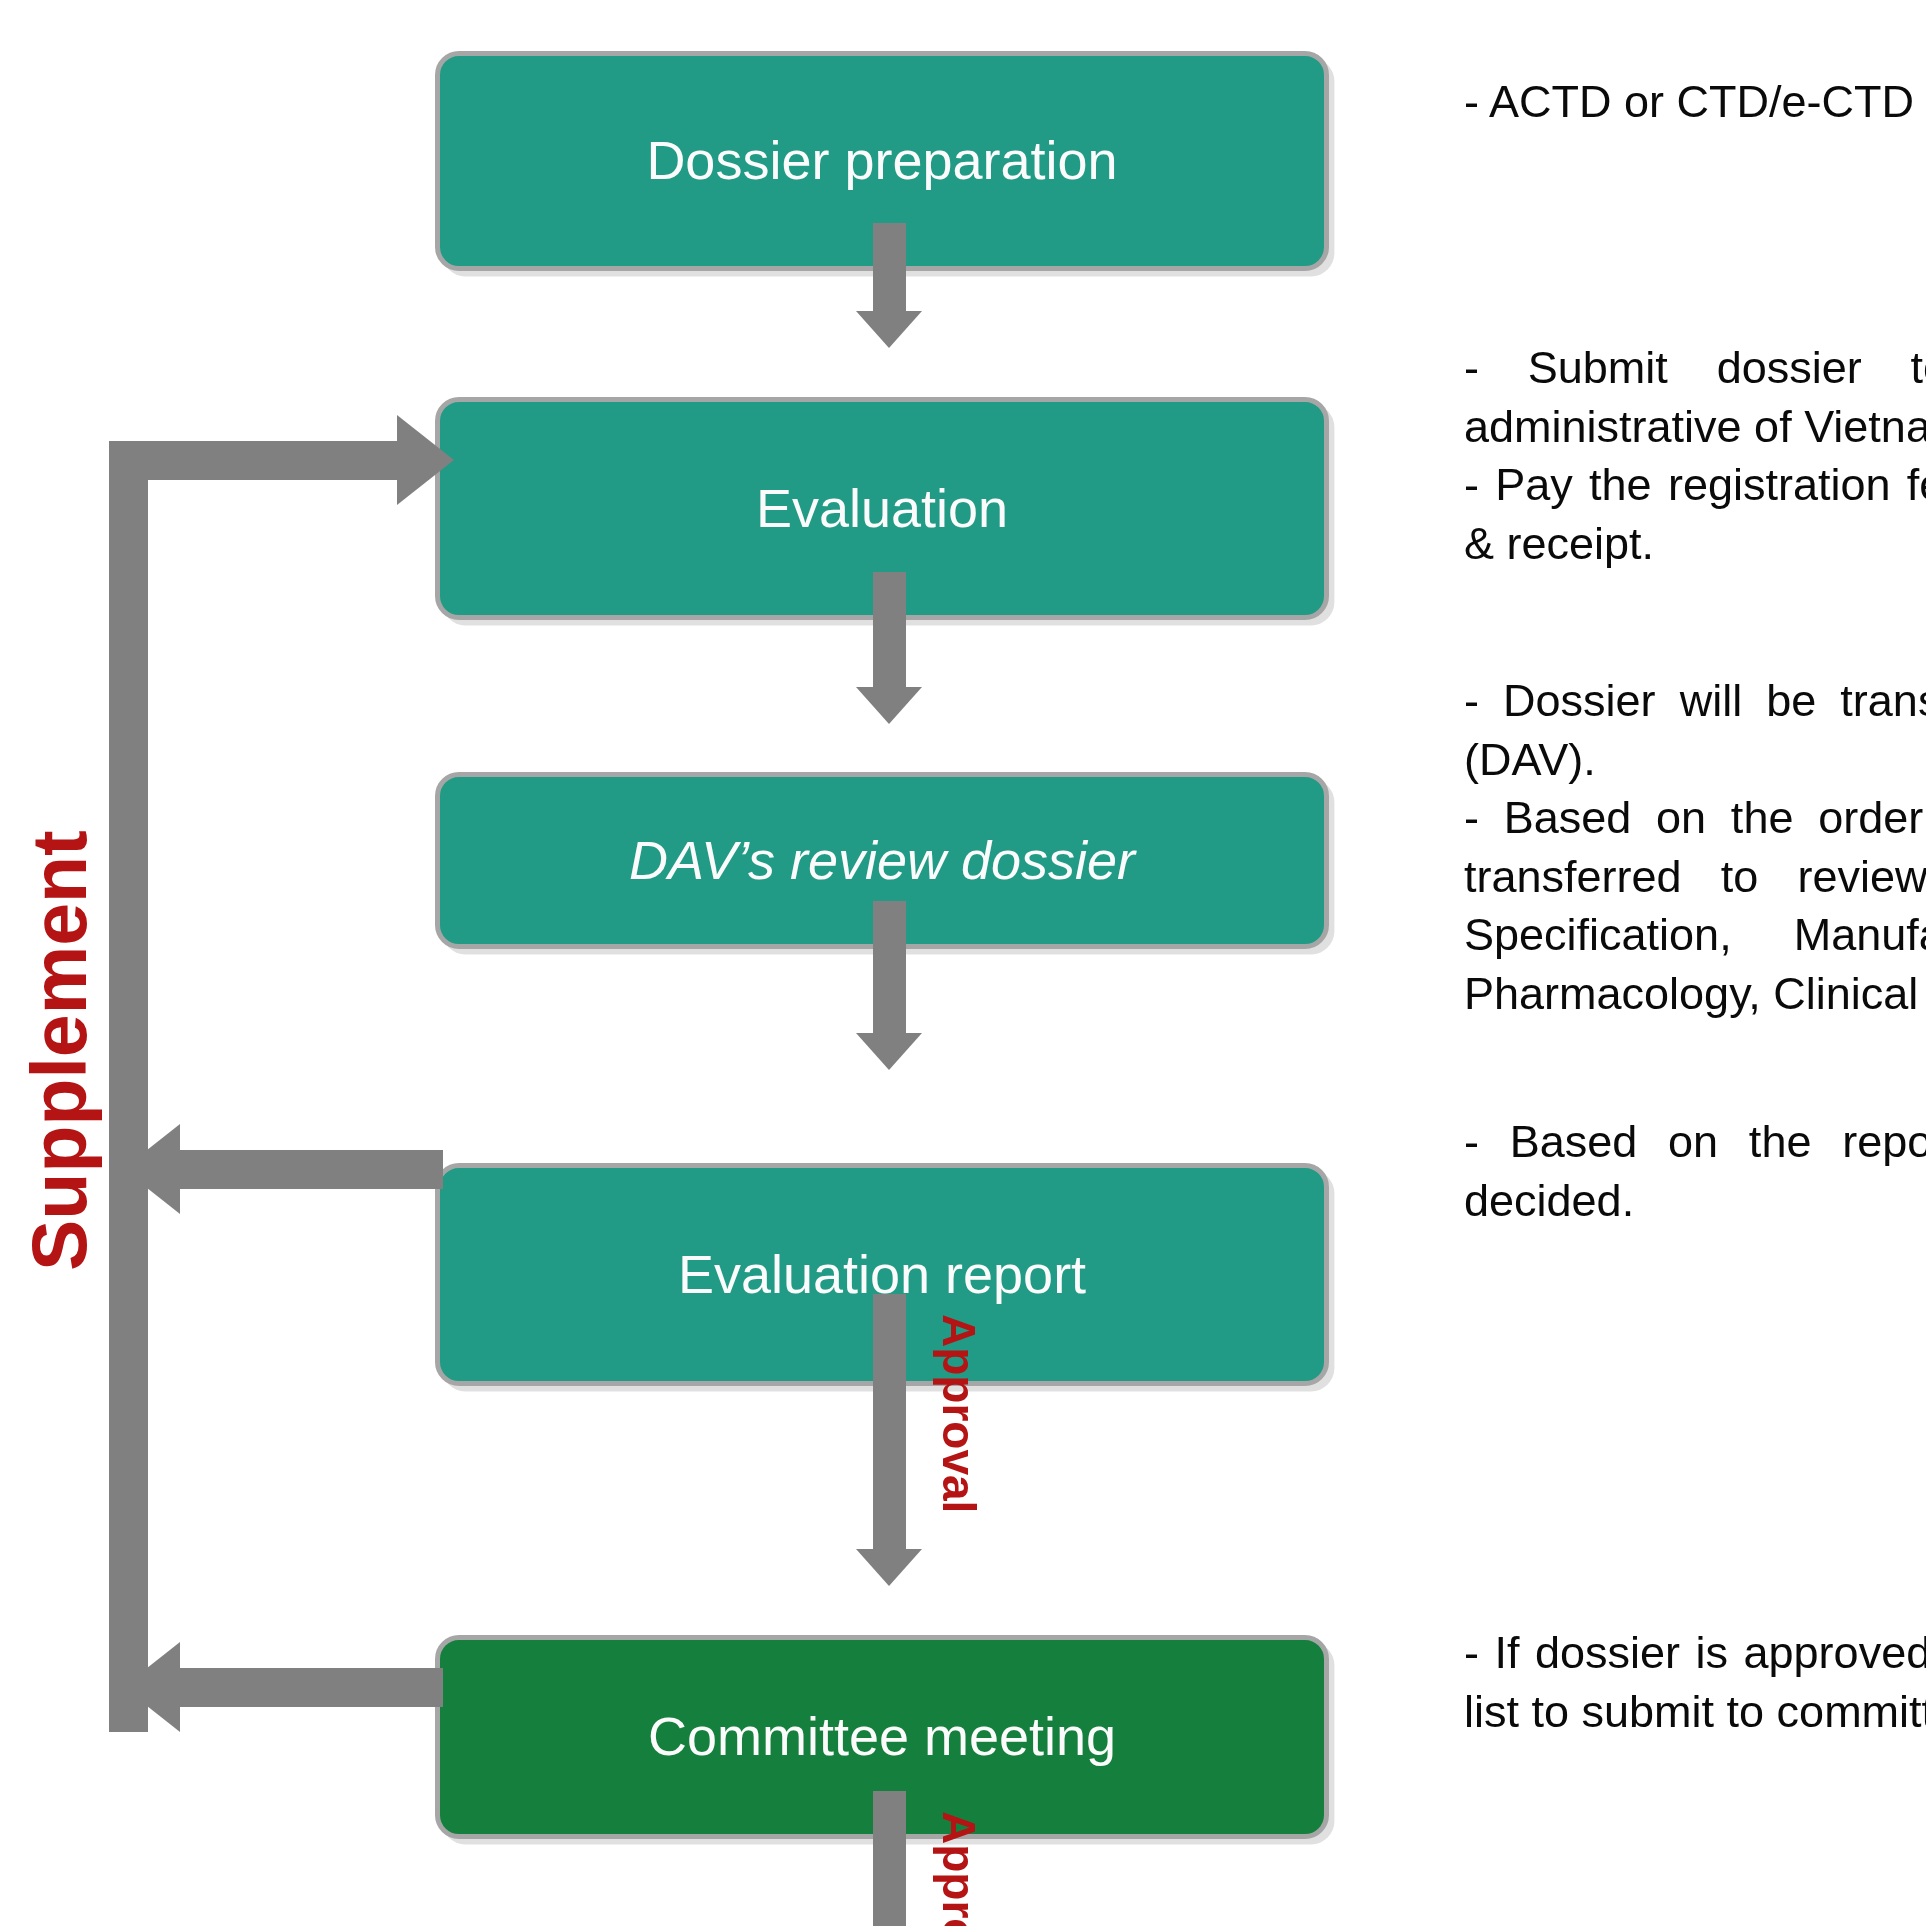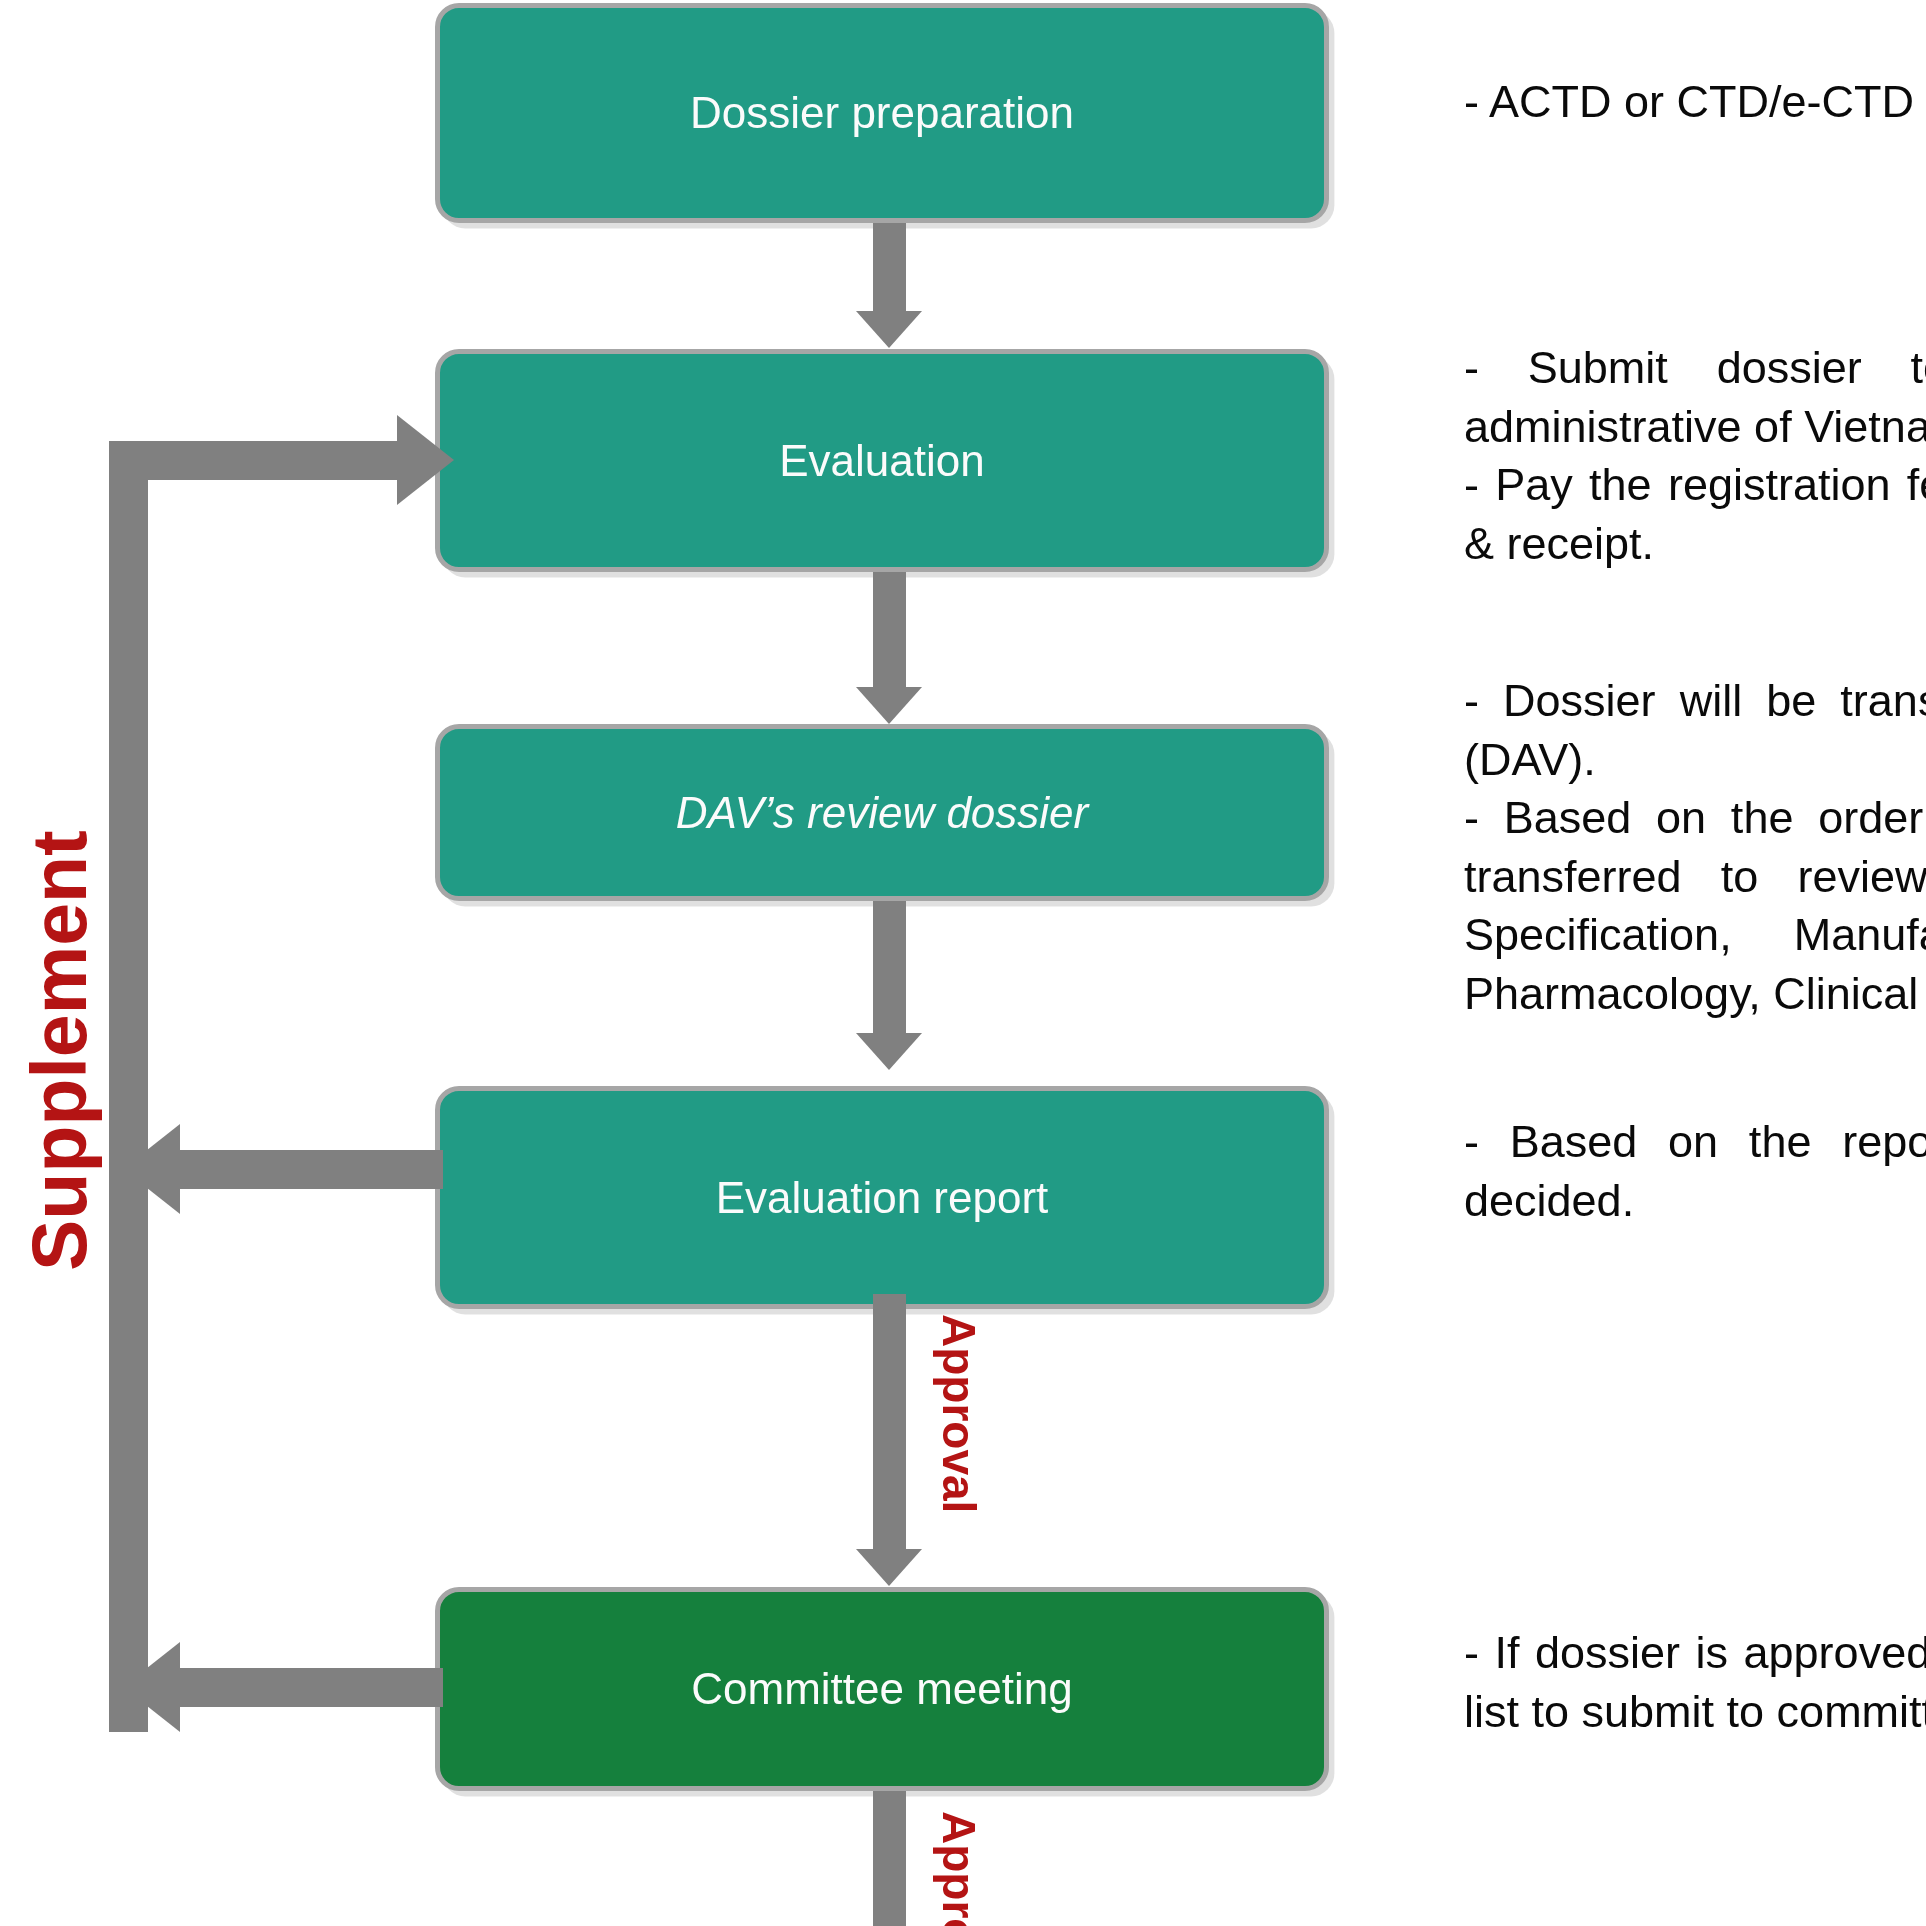--- a/index.html
+++ b/index.html
@@ -7,26 +7,27 @@
   #stage{position:relative;width:2658px;height:2685px;background:#fff;overflow:hidden;}
 
   .box{
     position:absolute;
     background:var(--teal,#219b85);
     border:5.4px solid #a6a6a6;
     border-radius:24px;
     box-sizing:border-box;
     display:flex;align-items:center;justify-content:center;
     color:#fbfbfb;
-    font-size:44px;
+    font-size:54px;
     line-height:1.22;
     text-align:center;
     font-family:"Liberation Sans",sans-serif;
     padding:0 15.4px;
     box-shadow:6.2px 6.2px 0 -0.8px rgba(0,0,0,0.12);
+    margin-top:48px;
   }
   .box span{display:block;width:100%;}
 
   
   .varrow{position:absolute;}
   .varrow .shaft{position:absolute;background:#808080;}
   .varrow .head{position:absolute;width:0;height:0;border-left:33px solid transparent;border-right:33px solid transparent;border-top:37px solid #808080;}
 
   
   .loopline{position:absolute;background:#808080;}
@@ -81,21 +82,21 @@
       <span>Evaluation</span>
     </span>
   </div>
 
   <div class="box" style="left: 435px; top: 724px; width: 894px; height: 177px; background: rgb(33, 155, 133); border-color: rgb(166, 166, 166); color: rgb(251, 251, 251); font-style: italic;">
     <span>
       <span>DAV’s review dossier</span>
     </span>
   </div>
 
-  <div class="box" style="left: 435px; top: 1086px; width: 894px; height: 223px; background: rgb(33, 155, 133); border-color: rgb(166, 166, 166); color: rgb(251, 251, 251);">
+  <div class="box" style="left: 435px; top: 1115px; width: 894px; height: 223px; background: rgb(33, 155, 133); border-color: rgb(166, 166, 166); color: rgb(251, 251, 251);">
     <span>
       <span>Evaluation report</span>
     </span>
   </div>
 
   <div class="box" style="left: 435px; top: 1587px; width: 894px; height: 204px; background: #15803d; border-color: rgb(166, 166, 166); color: rgb(251, 251, 251);">
     <span>
       <span>Committee meeting</span>
     </span>
   </div>

